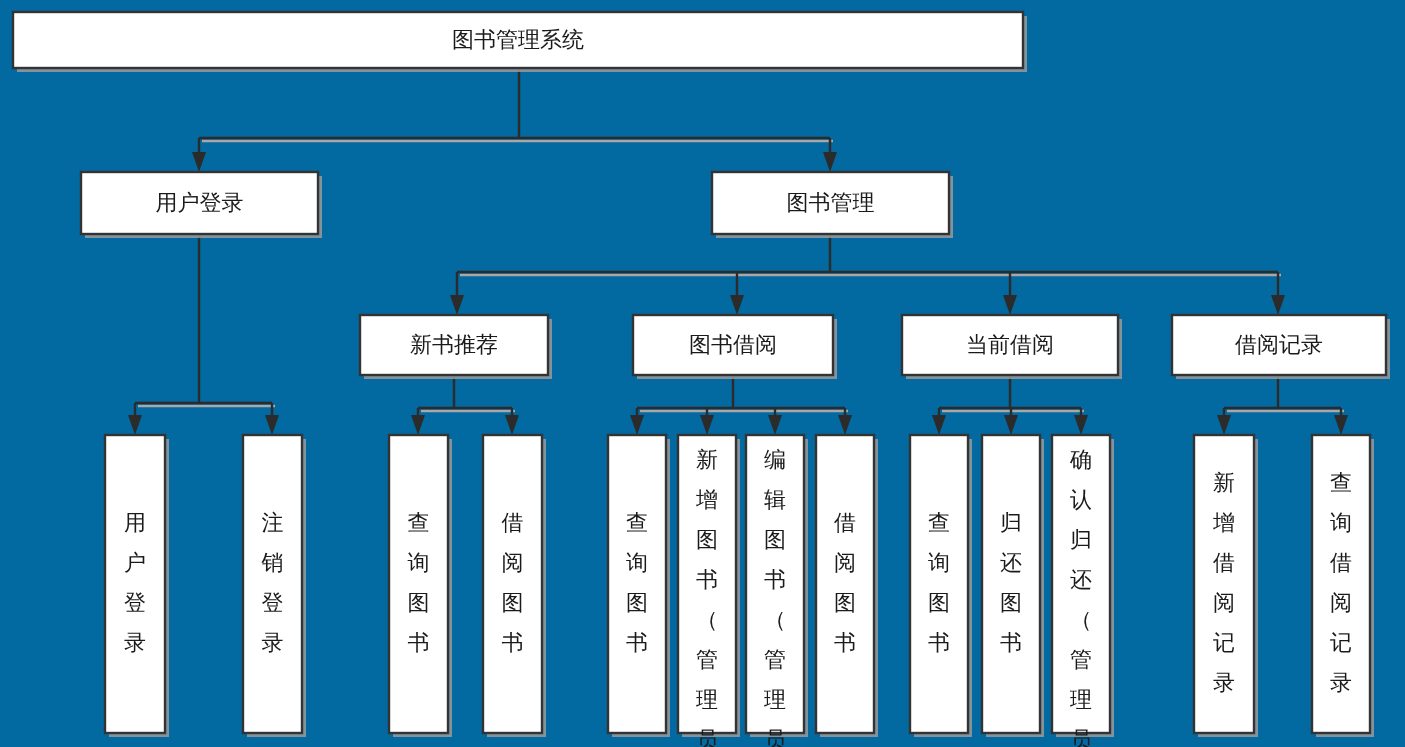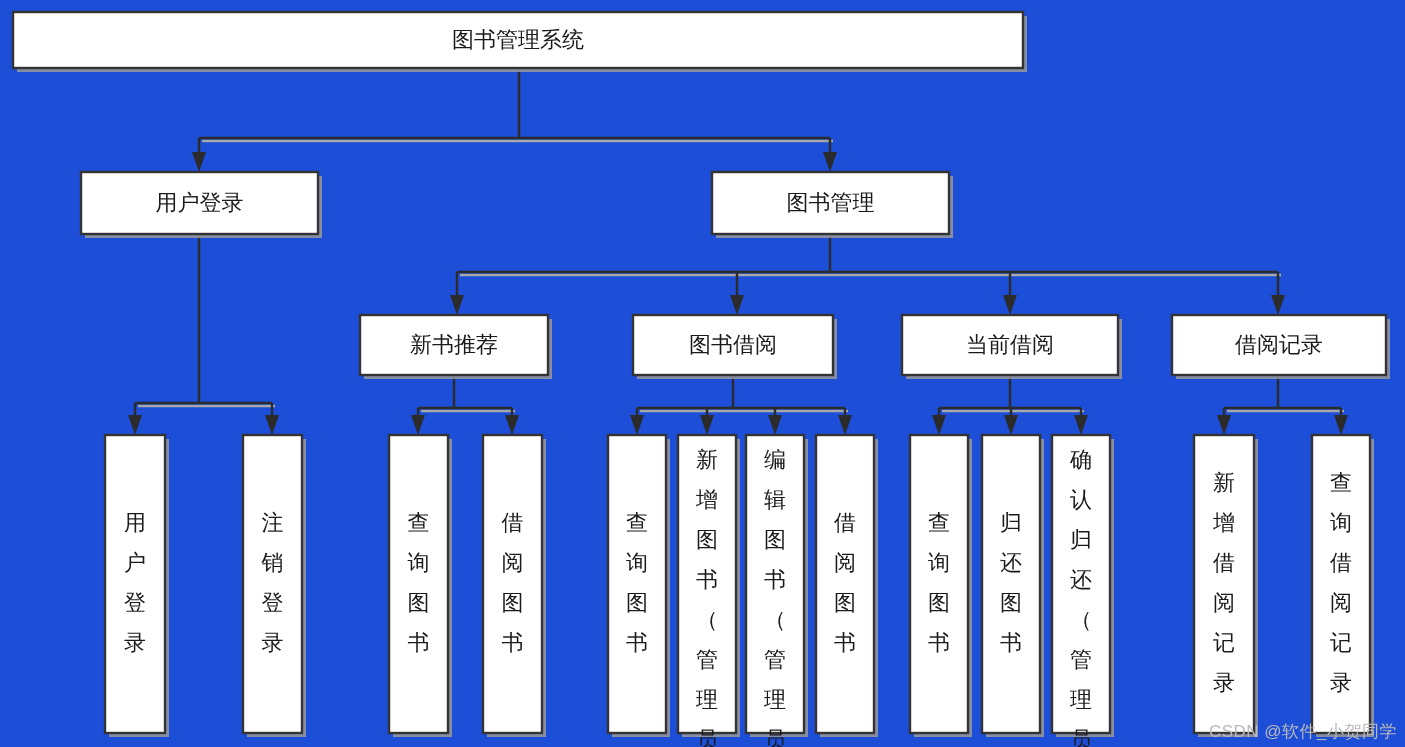--- a/index.html
+++ b/index.html
@@ -1,20 +1,20 @@
 <!DOCTYPE html>
 <html><head>
 <meta charset="utf-8">
 <style>
   html,body{margin:0;padding:0;background:#ffffff;}
   body{
     font-family:"Liberation Sans","DejaVu Sans",sans-serif;
     width:1405px;height:747px;overflow:hidden;
   }
-  #stage{position:relative;width:1405px;height:747px;background:#1d4ed8;}
+  #stage{position:relative;width:1405px;height:747px;background:#0369a1;}
   svg#diagram{position:absolute;left:0;top:0;width:1405px;height:747px;display:block;}
   .node-box{fill:#ffffff;stroke:#333333;stroke-width:2.4;}
   .node-shadow{fill:#9a9a9a;opacity:.85;}
   .edge{stroke:#2b2b2b;stroke-width:2.4;fill:none;stroke-linecap:butt;}
   .edge-shadow{stroke:#a8a8a8;stroke-width:2.4;fill:none;}
   .arrow-head{fill:#2b2b2b;stroke:none;}
   .node-label{
     font-family:"Liberation Sans","DejaVu Sans",sans-serif;
     fill:#1a1a1a;
     text-anchor:middle;
@@ -211,14 +211,13 @@
           <rect class="node-box" x="1194" y="435" width="60" height="298"></rect>
           <text class="node-label label-v" x="1224" y="484"><tspan x="1224" dy="0" class="vchar">新</tspan><tspan x="1224" dy="40" class="vchar">增</tspan><tspan x="1224" dy="40" class="vchar">借</tspan><tspan x="1224" dy="40" class="vchar">阅</tspan><tspan x="1224" dy="40" class="vchar">记</tspan><tspan x="1224" dy="40" class="vchar">录</tspan></text>
         </g>
         <g>
           <rect class="node-shadow" x="1316" y="439" width="58" height="298"></rect>
           <rect class="node-box" x="1312" y="435" width="58" height="298"></rect>
           <text class="node-label label-v" x="1341" y="484"><tspan x="1341" dy="0" class="vchar">查</tspan><tspan x="1341" dy="40" class="vchar">询</tspan><tspan x="1341" dy="40" class="vchar">借</tspan><tspan x="1341" dy="40" class="vchar">阅</tspan><tspan x="1341" dy="40" class="vchar">记</tspan><tspan x="1341" dy="40" class="vchar">录</tspan></text>
         </g>
       </g>
   </svg>
-  <div class="watermark">CSDN @软件_小贺同学</div>
 </div>
 
 </body></html>

